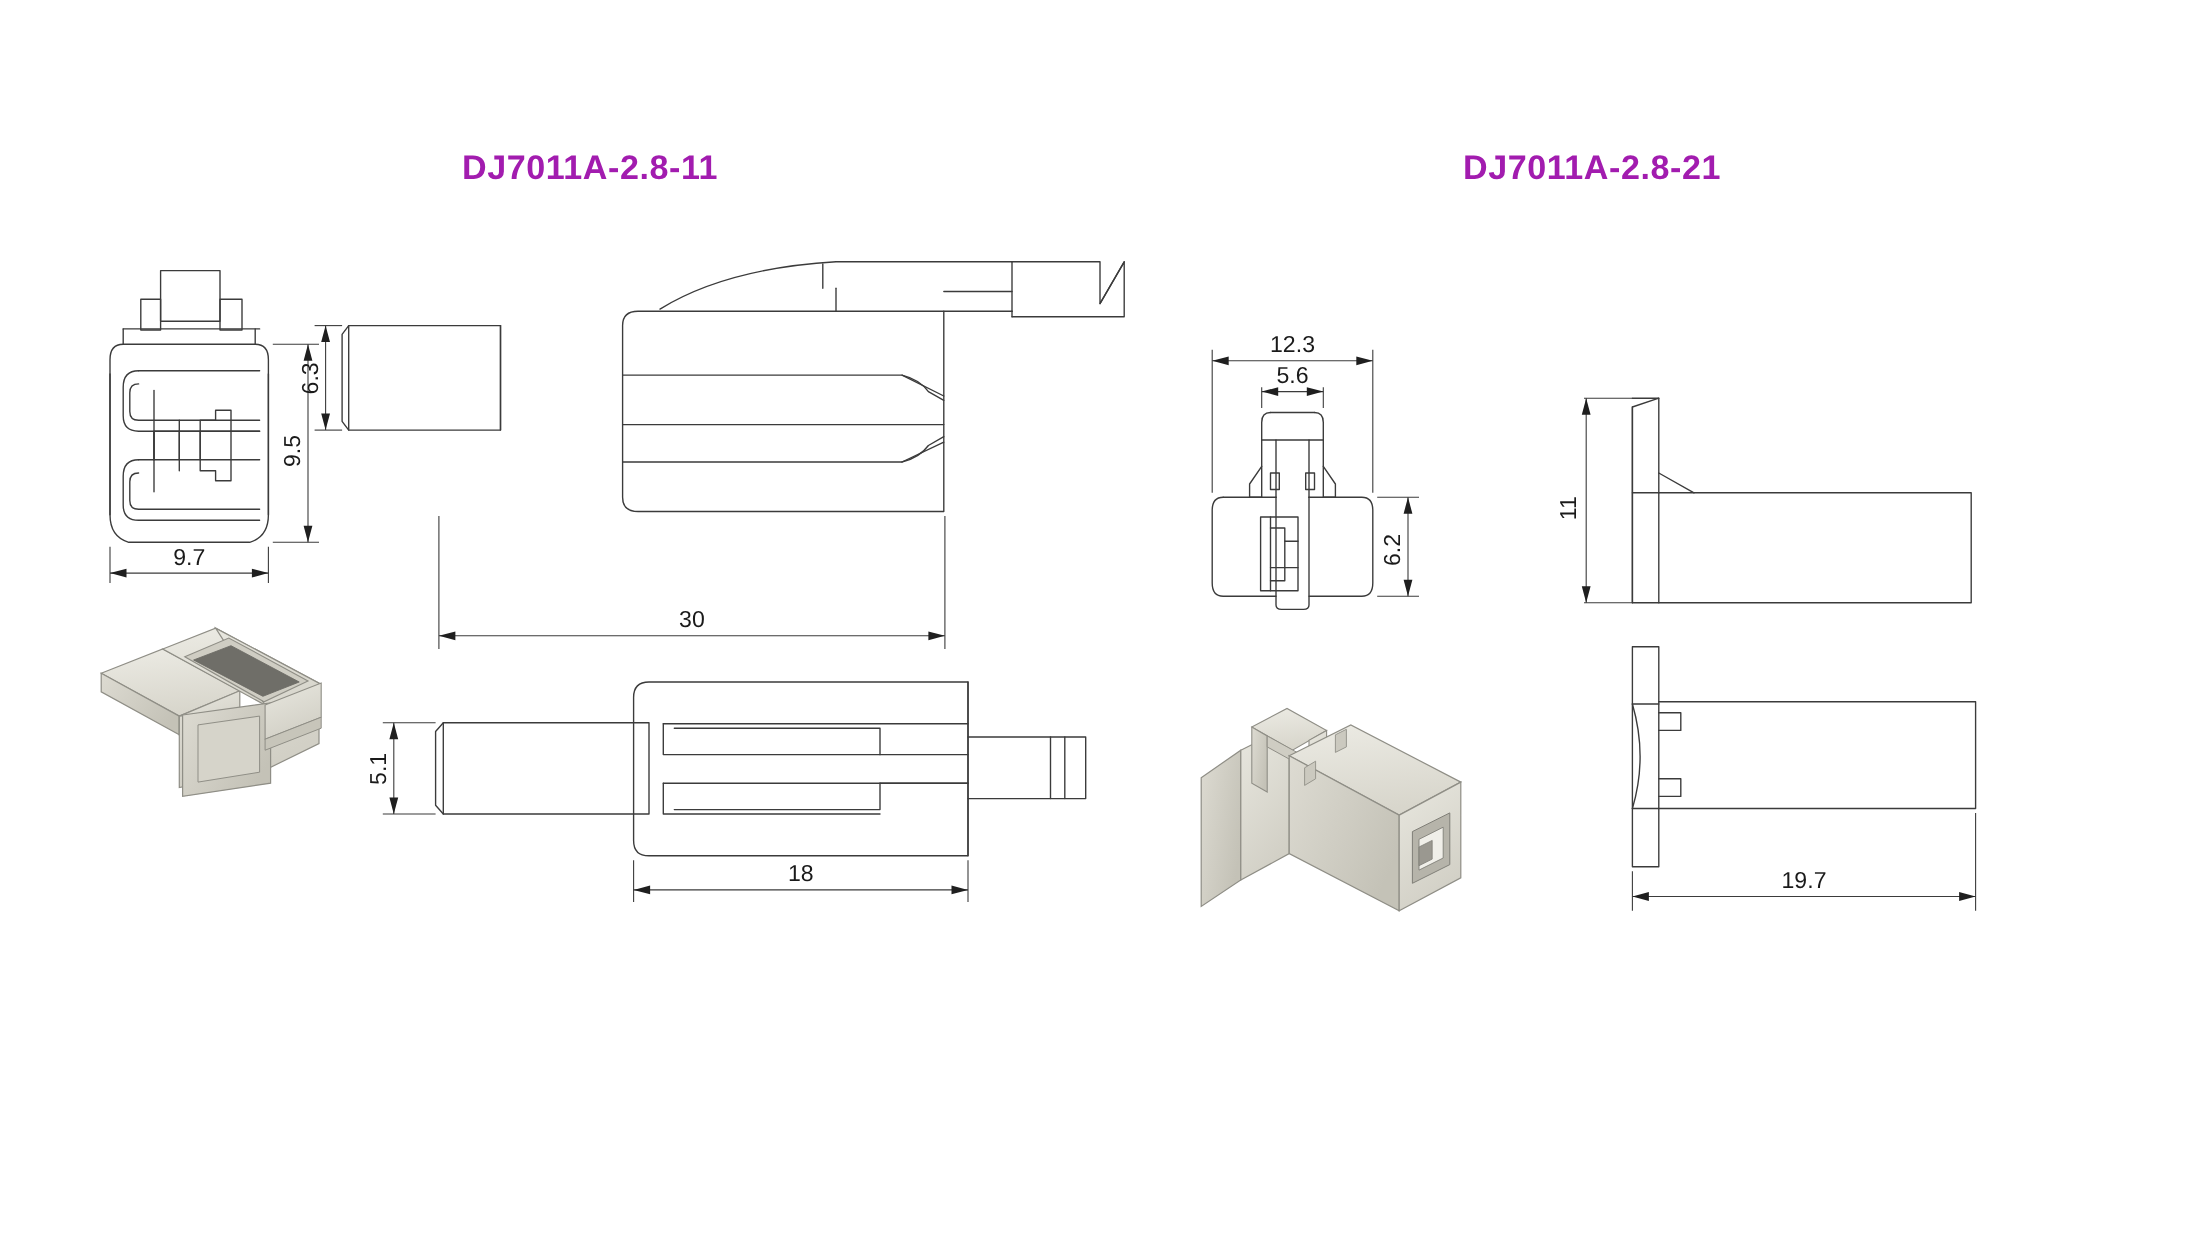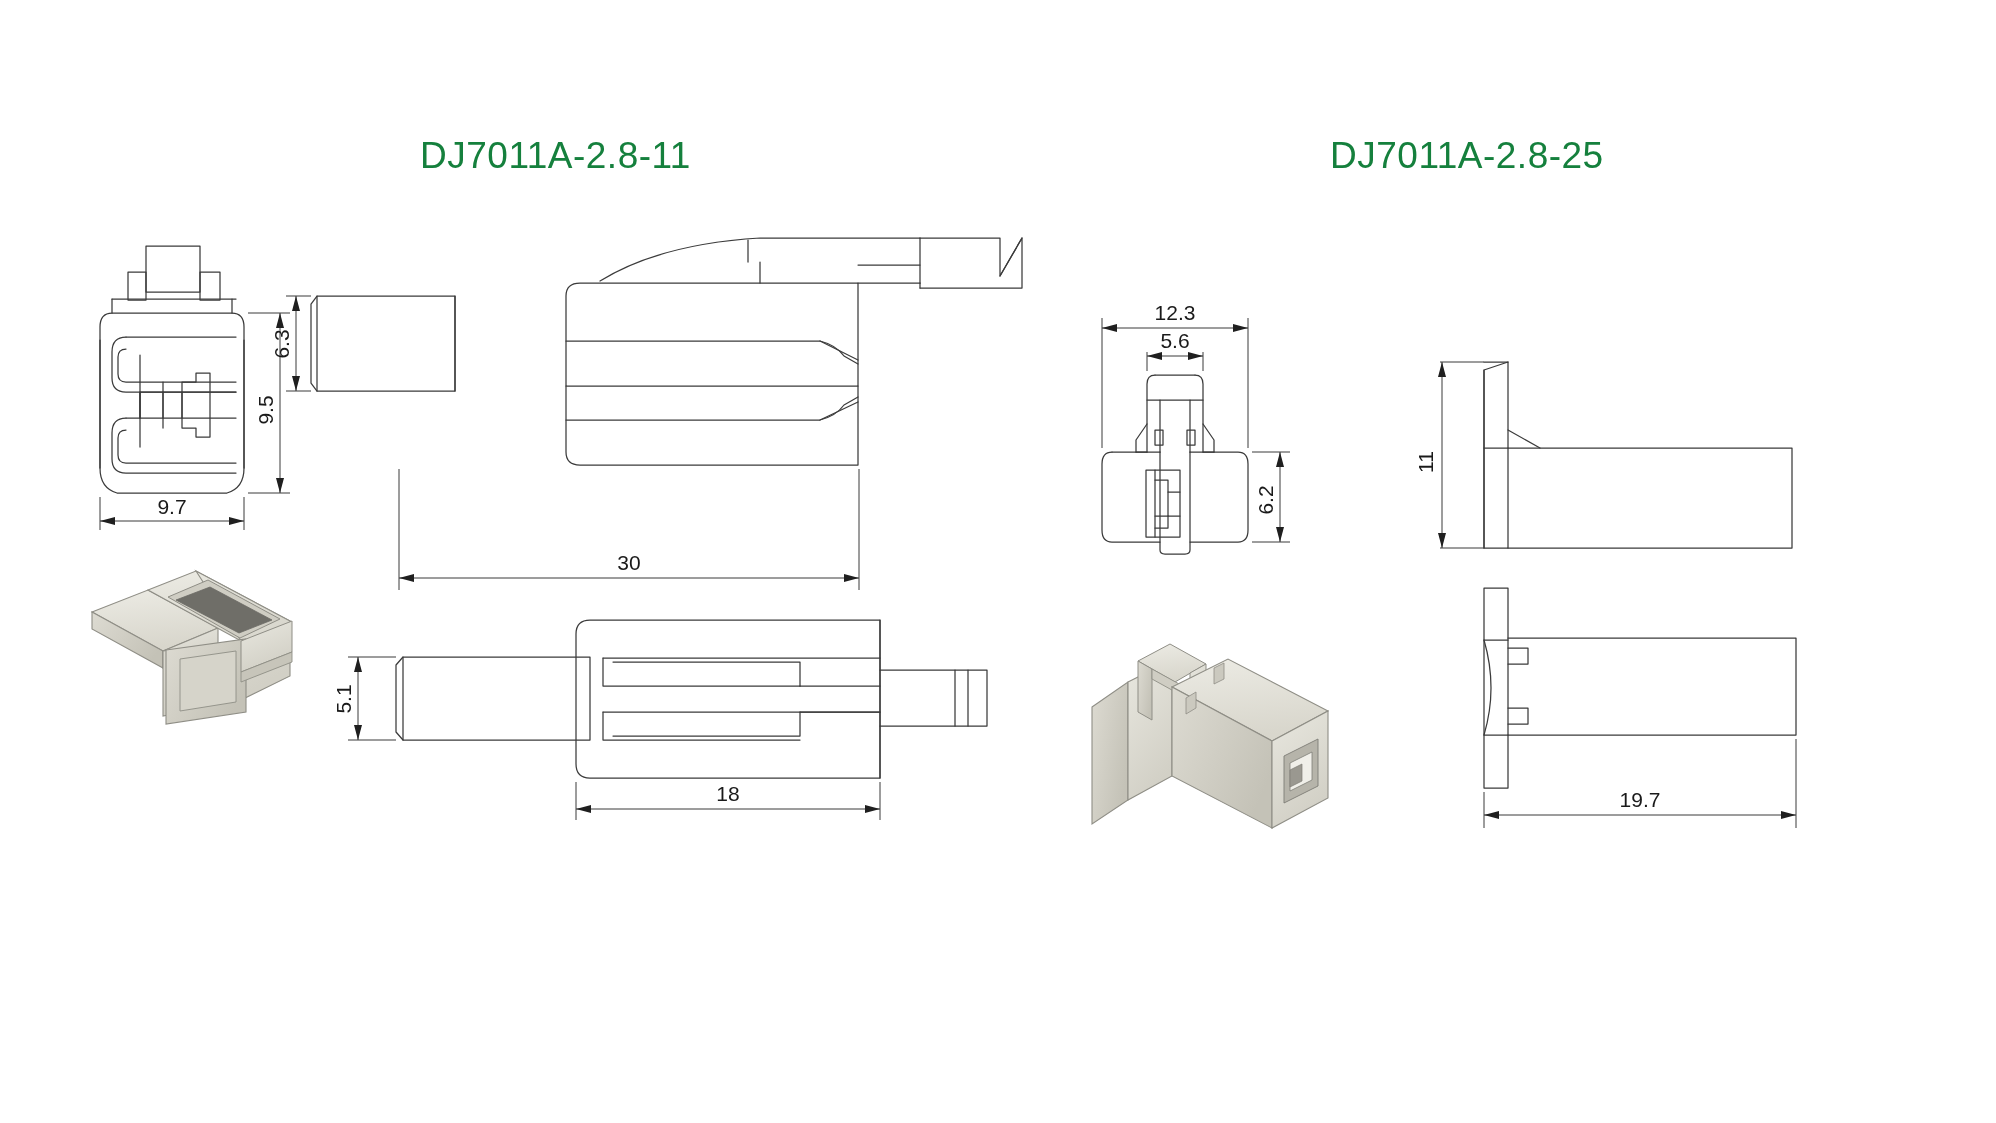--- a/index.html
+++ b/index.html
@@ -17,25 +17,25 @@
   }
   #sheet {
     position: relative;
     width: 1996px;
     height: 1123px;
     background: #ffffff;
   }
   .title {
     position: absolute;
     font-family: "Liberation Sans", sans-serif;
-    font-size: 37px;
+    font-size: 31px;
     letter-spacing: 0.5px;
-    color: #15803d;
+    color: #a21caf;
     white-space: nowrap;
-    font-weight: 400;
+    font-weight: 700;
   }
   #title-left  { left: 420px;  top: 135px; }
   #title-right { left: 1330px; top: 135px; }
 
   svg.dwg {
     position: absolute;
     left: 0;
     top: 0;
     width: 1996px;
     height: 1123px;
@@ -50,21 +50,21 @@
     font-size: 21px;
     fill: #1a1a1a;
   }
 </style>
 </head>
 <body>
 
 <div id="sheet">
 
   <div class="title" id="title-left">DJ7011A-2.8-11</div>
-  <div class="title" id="title-right">DJ7011A-2.8-25</div>
+  <div class="title" id="title-right">DJ7011A-2.8-21</div>
 
   <svg class="dwg" viewBox="0 0 1996 1123">
     <defs>
       <linearGradient id="gA" x1="0" y1="0" x2="0.4" y2="1">
         <stop offset="0%" stop-color="#e8e7df"></stop>
         <stop offset="100%" stop-color="#d2d0c6"></stop>
       </linearGradient>
       <linearGradient id="gB" x1="0" y1="0" x2="1" y2="0.6">
         <stop offset="0%" stop-color="#dddbd2"></stop>
         <stop offset="100%" stop-color="#c4c2b7"></stop>

